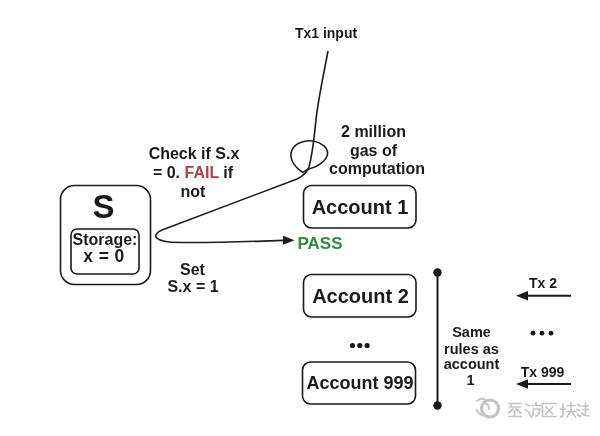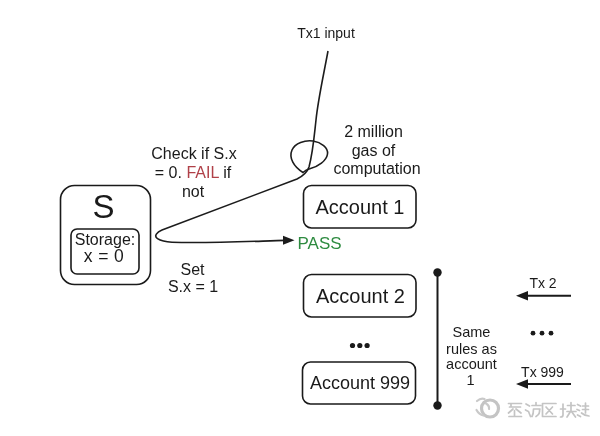--- a/index.html
+++ b/index.html
@@ -1,16 +1,16 @@
 <!DOCTYPE html>
 <html><head>
 <meta charset="utf-8">
 <style>
 html,body{margin:0;padding:0;background:#ffffff;}
-#stage{width:600px;height:436px;position:relative;background:#ffffff;overflow:hidden;}
+#stage{width:600px;height:436px;position:relative;background:#ffffff;overflow:hidden;font-weight:bold;}
 text{font-family:"Liberation Sans",sans-serif;}
 </style>
 </head>
 <body>
 <div id="stage">
 <svg width="600" height="436" viewBox="0 0 600 436">
   <rect x="0" y="0" width="600" height="436" fill="#ffffff"></rect>
 
   <text x="326" y="37.5" font-size="14" fill="#1a1a1a" text-anchor="middle">Tx1 input</text>
 

